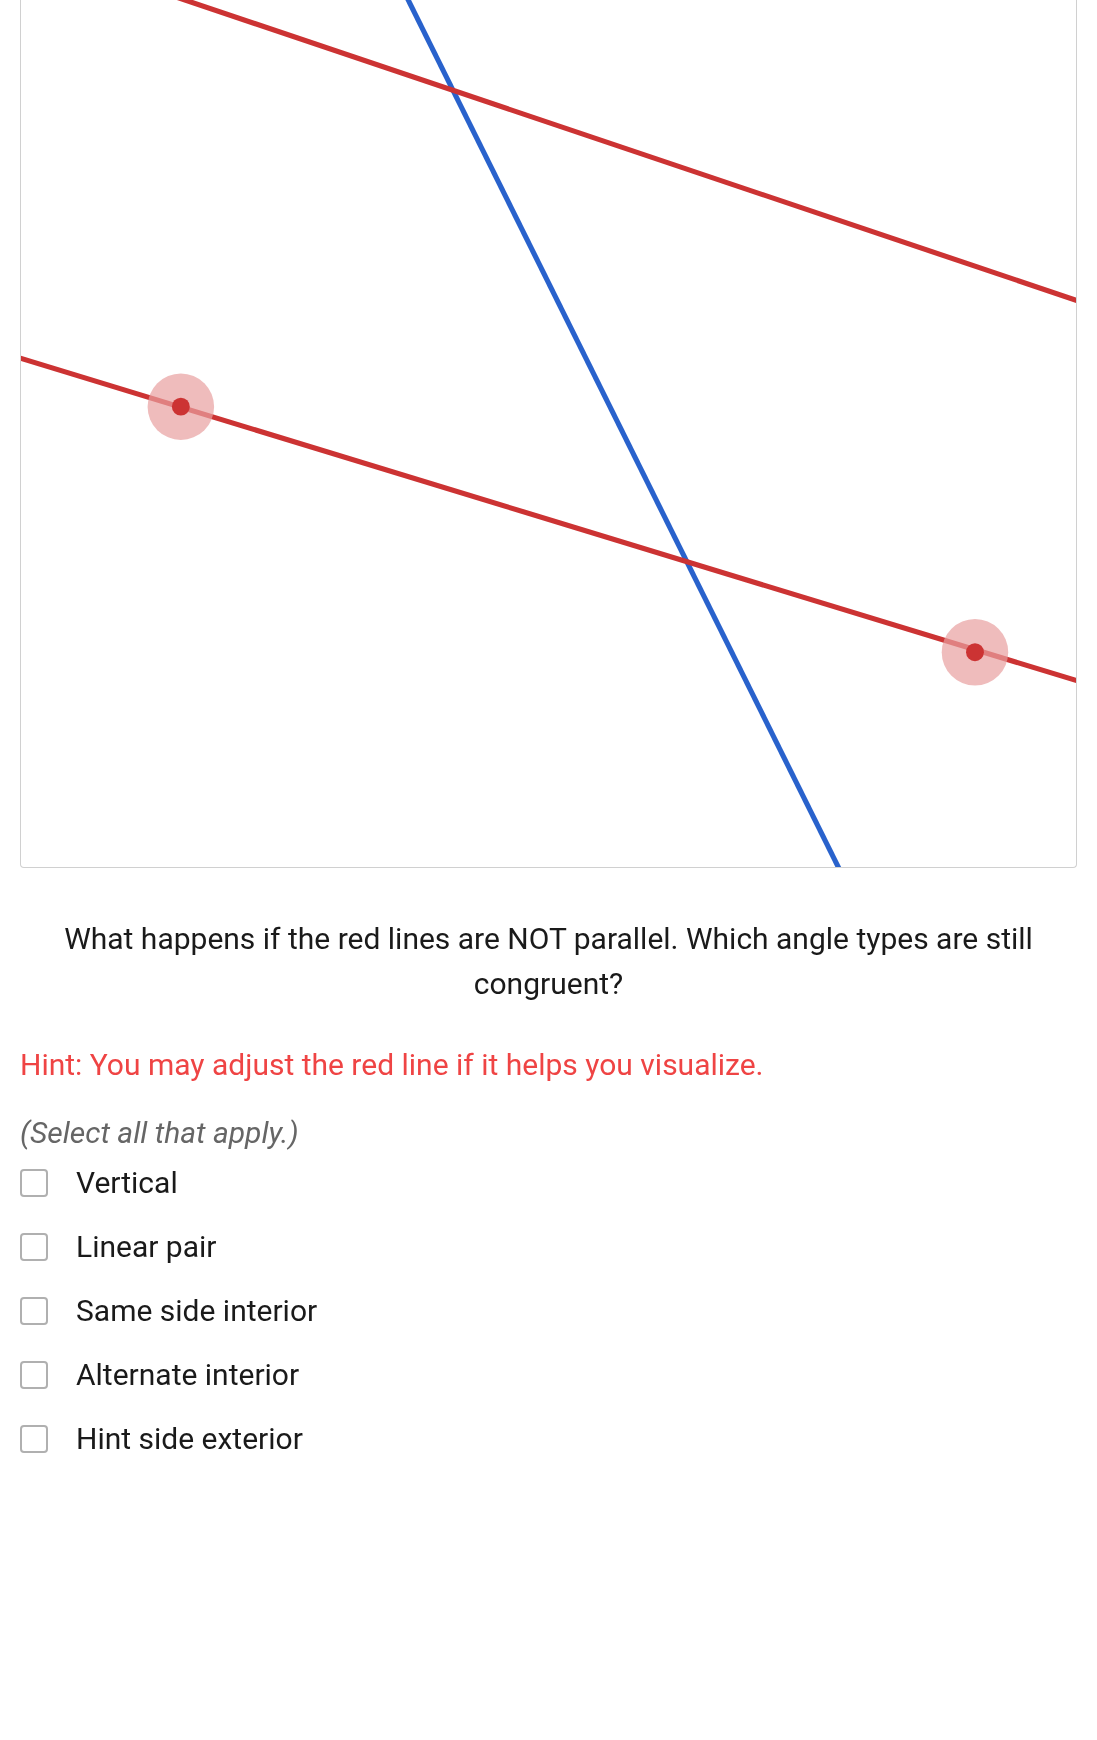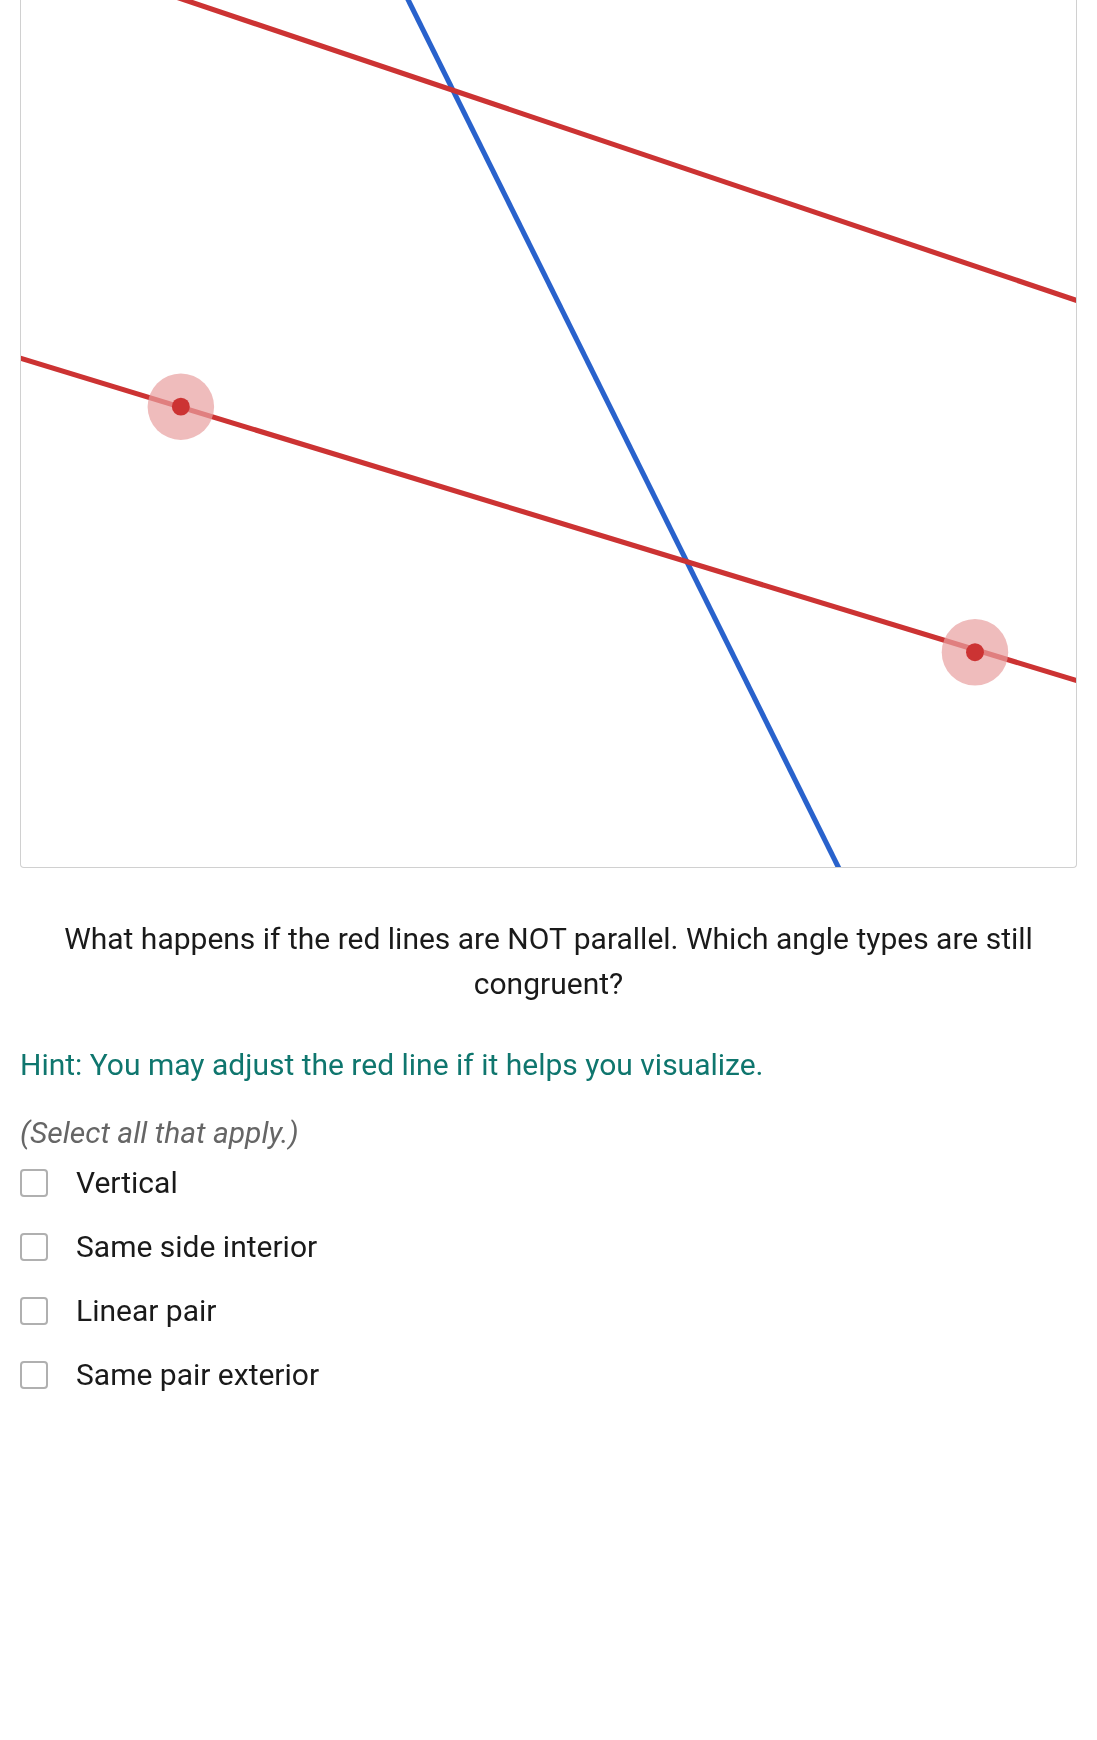--- a/index.html
+++ b/index.html
@@ -30,21 +30,21 @@
     .question-text {
       font-size: 30px;
       line-height: 1.5;
       color: #1a1a1a;
       margin-bottom: 36px;
       text-align: center;
     }
     .hint-text {
       font-size: 30px;
       line-height: 1.5;
-      color: #0f766e;
+      color: #ef4444;
       margin-bottom: 28px;
     }
     .select-prompt {
       font-size: 30px;
       font-style: italic;
       color: #666666;
       margin-bottom: 18px;
     }
     .options-list {
       display: flex;
@@ -97,23 +97,27 @@
 
 <p class="select-prompt">(Select all that apply.)</p>
 
 <div class="options-list">
   <label class="option-row">
     <span class="checkbox"></span>
     <span class="option-label">Vertical</span>
   </label>
   <label class="option-row">
     <span class="checkbox"></span>
+    <span class="option-label">Linear pair</span>
+  </label>
+  <label class="option-row">
+    <span class="checkbox"></span>
     <span class="option-label">Same side interior</span>
   </label>
   <label class="option-row">
     <span class="checkbox"></span>
-    <span class="option-label">Linear pair</span>
+    <span class="option-label">Alternate interior</span>
   </label>
   <label class="option-row">
     <span class="checkbox"></span>
-    <span class="option-label">Same pair exterior</span>
+    <span class="option-label">Hint side exterior</span>
   </label>
 </div>
 
 </body></html>

